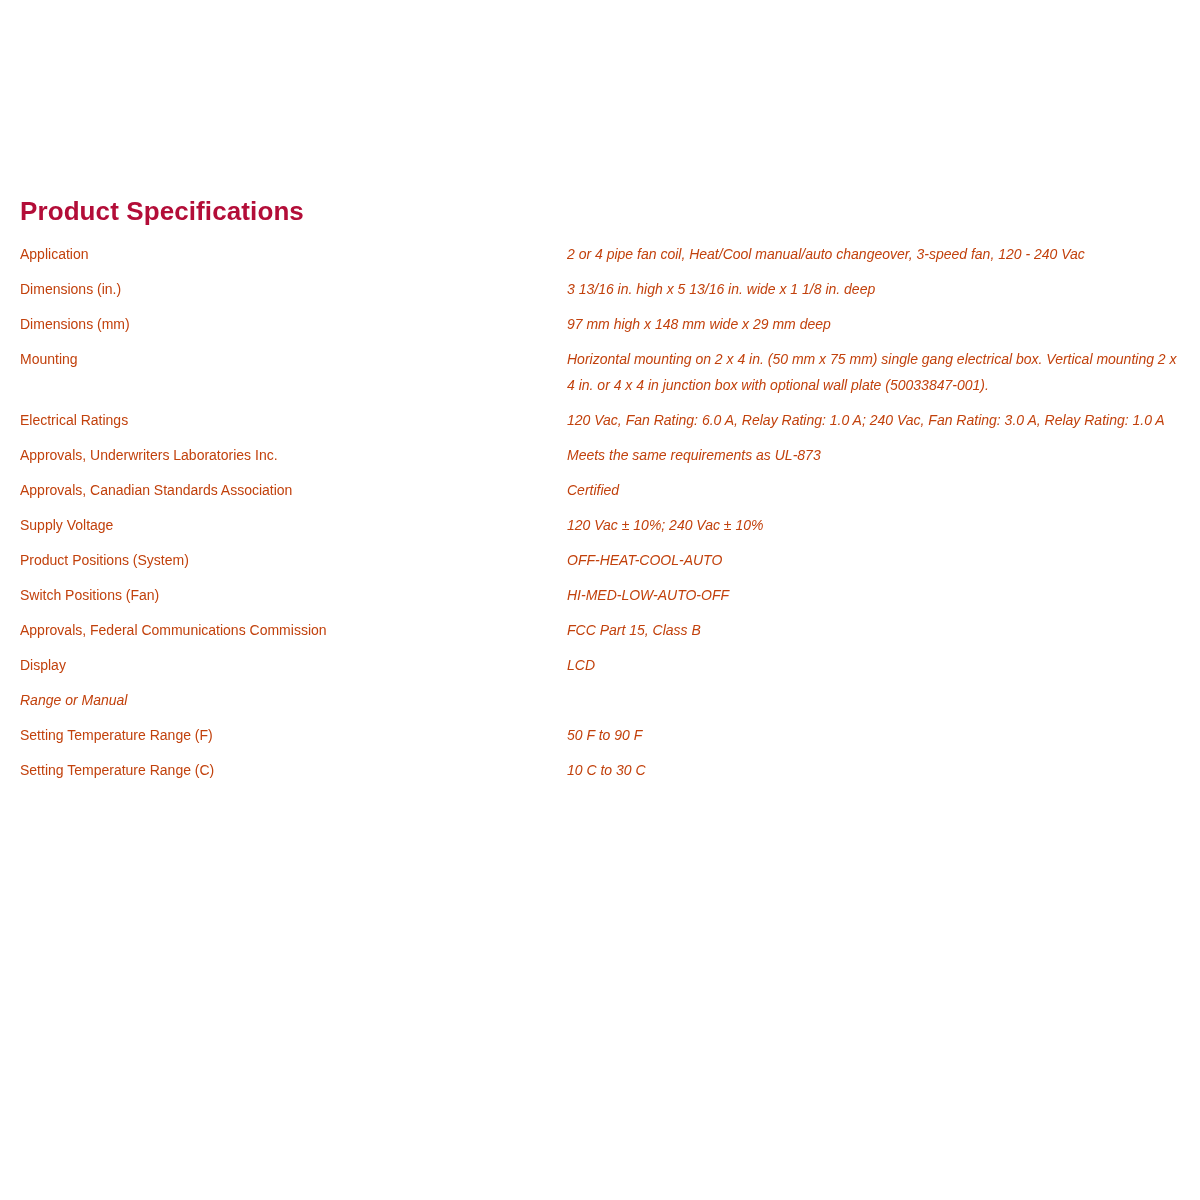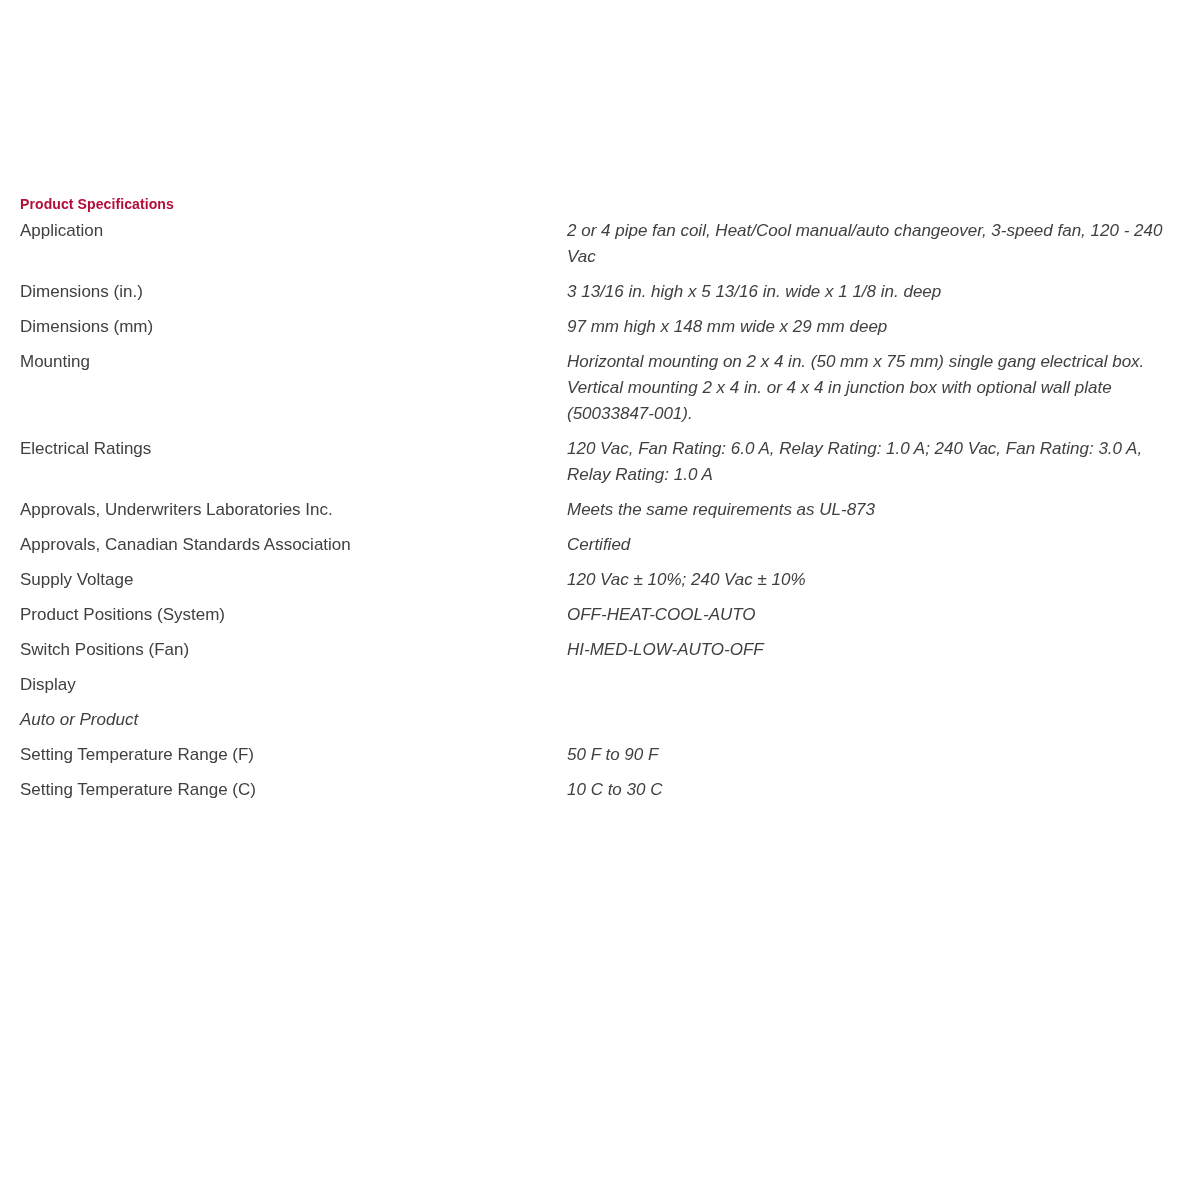--- a/index.html
+++ b/index.html
@@ -8,37 +8,37 @@
     height: 1200px;
     background: #ffffff;
     font-family: "Liberation Sans", "DejaVu Sans", sans-serif;
     overflow: hidden;
   }
   .page {
     padding: 196px 14px 0 20px;
     width: 1200px;
   }
   .section-title {
-    font-size: 14px;
+    font-size: 26px;
     font-weight: bold;
-    margin-bottom: 6px;
+    margin-bottom: 14px;
     letter-spacing: 0.1px;
   }
   .spec-table {
     width: 100%;
   }
   .spec-row {
     display: grid;
     grid-template-columns: 547px 1fr;
     margin-bottom: 9px;
   }
   .spec-label, .spec-value {
-    font-size: 17px;
+    font-size: 14px;
     line-height: 26px;
-    color: #404040;
+    color: #c2410c;
   }
   .spec-value {
     padding-right: 2px;
     font-style: italic;
   }
 </style>
 </head>
 <body>
 
 <div class="page">
@@ -78,24 +78,29 @@
       </div>
       <div class="spec-row">
         <div class="spec-label">Product Positions (System)</div>
         <div class="spec-value">OFF-HEAT-COOL-AUTO</div>
       </div>
       <div class="spec-row">
         <div class="spec-label">Switch Positions (Fan)</div>
         <div class="spec-value">HI-MED-LOW-AUTO-OFF</div>
       </div>
       <div class="spec-row">
-        <div class="spec-label">Display</div>
+        <div class="spec-label">Approvals, Federal Communications Commission</div>
+        <div class="spec-value">FCC Part 15, Class B</div>
       </div>
       <div class="spec-row">
-        <div class="spec-value">Auto or Product</div>
+        <div class="spec-label">Display</div>
+        <div class="spec-value">LCD</div>
+      </div>
+      <div class="spec-row">
+        <div class="spec-value">Range or Manual</div>
       </div>
       <div class="spec-row">
         <div class="spec-label">Setting Temperature Range (F)</div>
         <div class="spec-value">50 F to 90 F</div>
       </div>
       <div class="spec-row">
         <div class="spec-label">Setting Temperature Range (C)</div>
         <div class="spec-value">10 C to 30 C</div>
       </div>
     </div>

